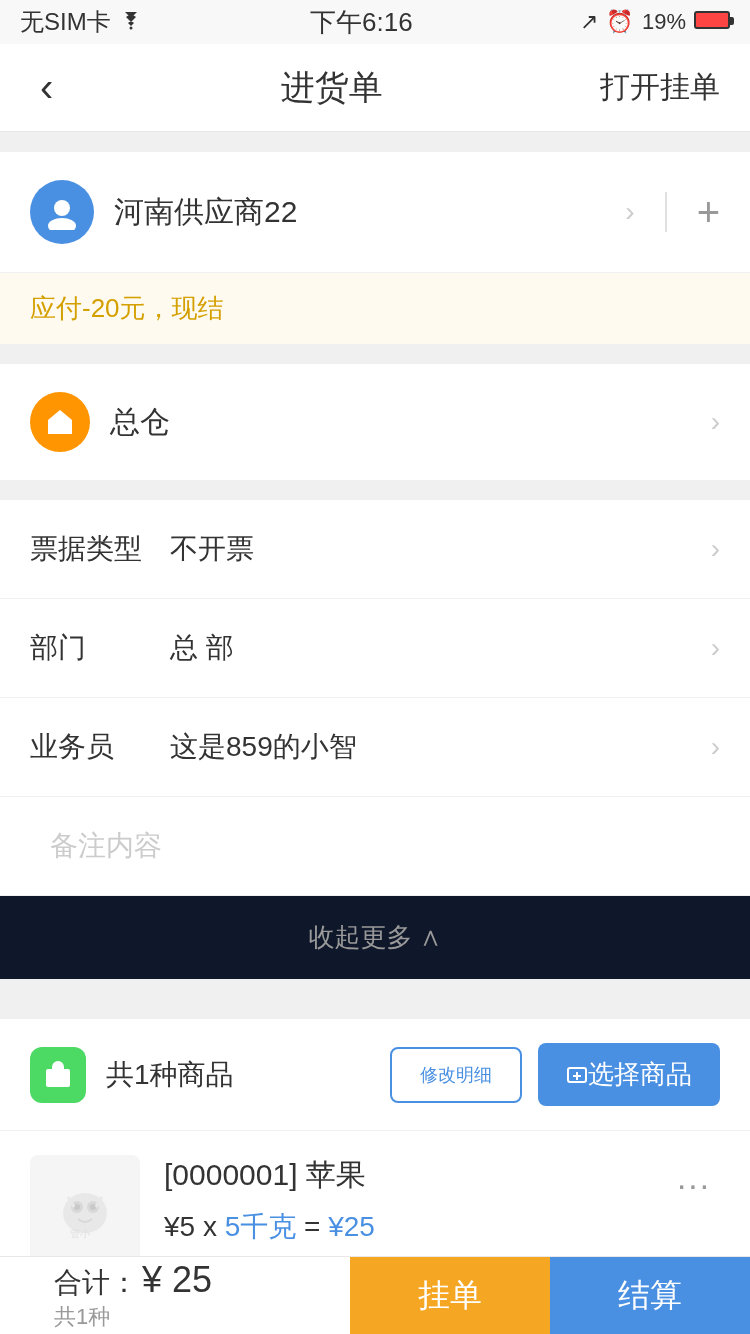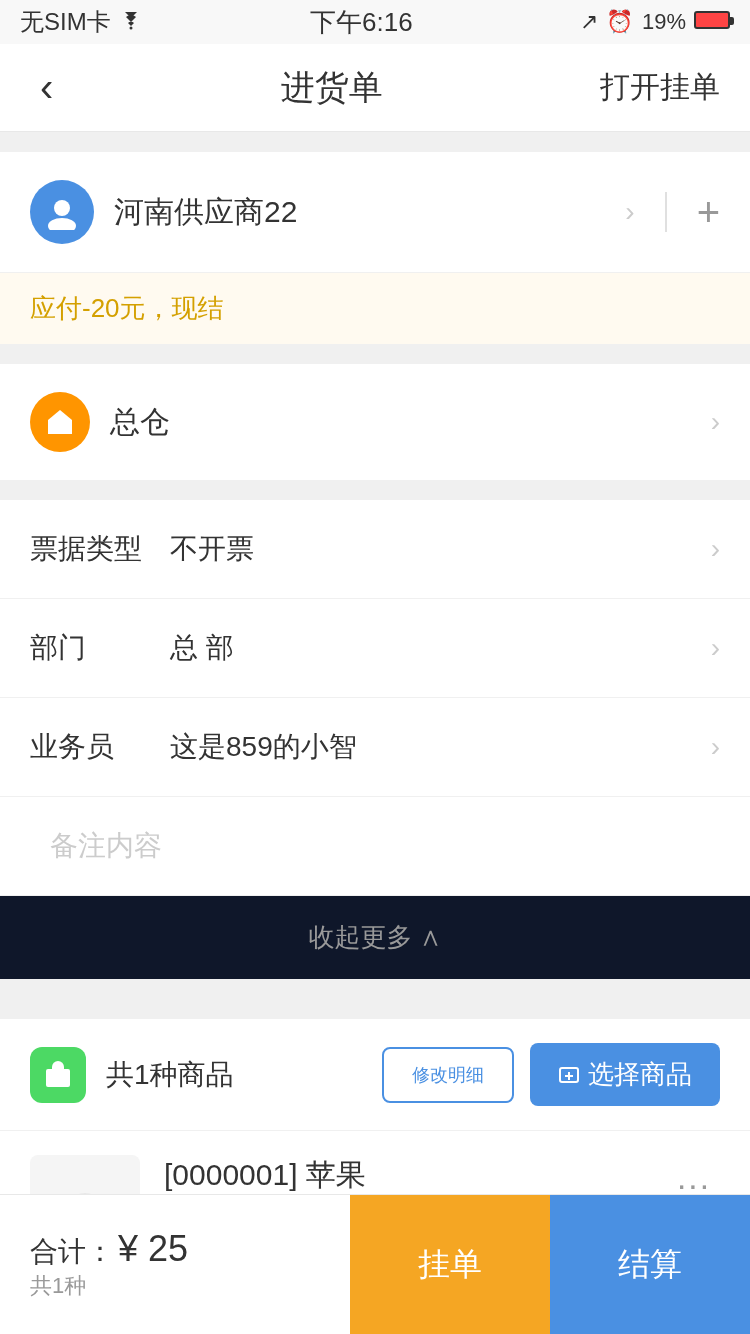--- a/index.html
+++ b/index.html
@@ -243,21 +243,20 @@
     .btn-blue {
       background: #4a90e2;
       color: #fff;
       border: none;
       border-radius: 8px;
       padding: 14px 28px;
       font-size: 26px;
       cursor: pointer;
       display: flex;
       align-items: center;
-      gap: 8px;
     }
 
     
     .product-item {
       display: flex;
       align-items: flex-start;
       padding: 24px 30px;
     }
     .product-thumb {
       width: 110px; height: 110px;
@@ -295,25 +294,26 @@
       cursor: pointer;
       padding: 10px;
     }
 
     
     .bottom-bar {
       position: fixed;
       bottom: 0;
       left: 0;
       width: 750px;
-      height: 140px;
+      height: 78px;
       background: #fff;
       display: flex;
       align-items: stretch;
       border-top: 1px solid #e8e8e8;
+      padding-left: 24px;
     }
     .total-section {
       flex: 1;
       display: flex;
       flex-direction: column;
       justify-content: center;
       padding: 0 30px;
     }
     .total-label {
       font-size: 28px;

